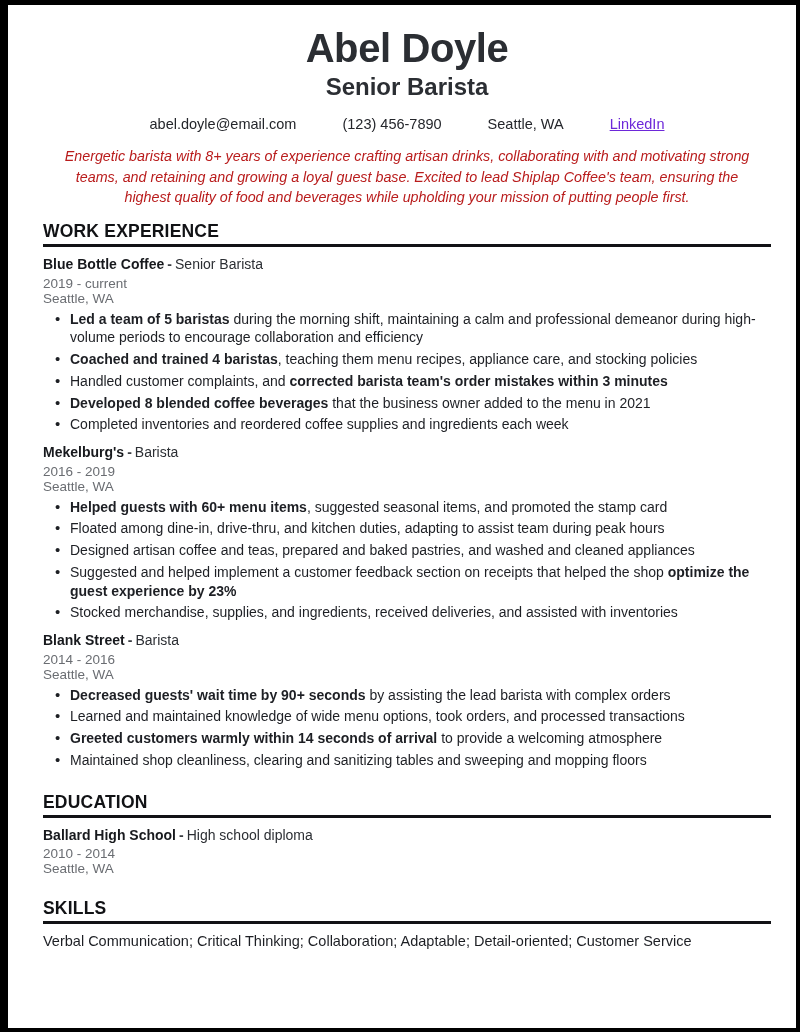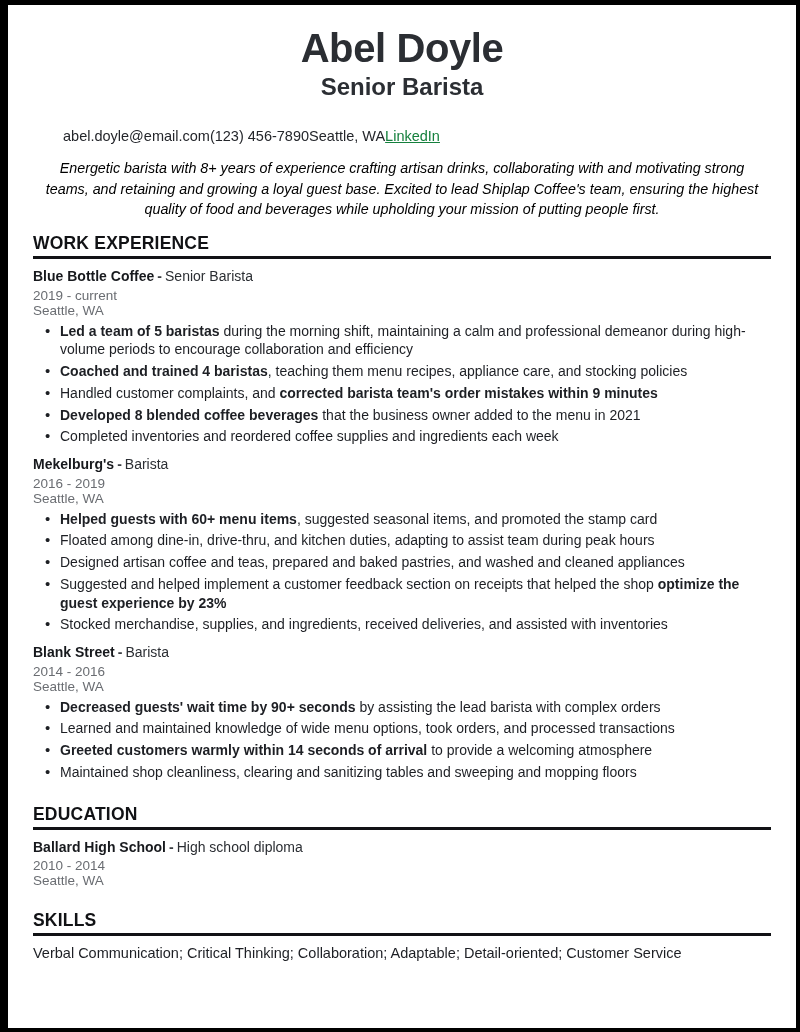--- a/index.html
+++ b/index.html
@@ -20,21 +20,21 @@
     height: 1032px;
     background: #000000;
     padding: 5px 4px 4px 8px;
   }
 
   .resume {
     box-sizing: border-box;
     width: 100%;
     height: 100%;
     background: #ffffff;
-    padding: 14px 25px 10px 25px;
+    padding: 14px 25px 10px 35px;
     overflow: hidden;
   }
 
   
   .name {
     text-align: center;
     font-size: 40px;
     font-weight: 700;
     letter-spacing: -0.4px;
     color: #2b2e33;
@@ -45,42 +45,43 @@
     text-align: center;
     font-size: 24px;
     font-weight: 700;
     color: #2b2e33;
     line-height: 1.2;
     margin: 4px 0 0 0;
   }
 
   .contact-row {
     display: flex;
-    justify-content: flex-start;
+    justify-content: center;
     align-items: baseline;
     padding: 0 30px;
-    margin-top: 26px;
+    margin-top: 14px;
     font-size: 14.5px;
     color: #24262b;
+    gap: 46px;
   }
   .contact-item {
     white-space: nowrap;
   }
   .contact-link {
-    color: #15803d;
+    color: #6d28d9;
     white-space: nowrap;
   }
 
   .summary {
     margin-top: 14px;
     font-style: italic;
     font-size: 14.3px;
     line-height: 1.45;
     text-align: center;
-    color: #000000;
+    color: #b91c1c;
     padding: 0 8px;
   }
 
   
   .section {
     margin-top: 13px;
   }
   .section-title {
     font-size: 17.5px;
     font-weight: 700;
@@ -191,21 +192,21 @@
       <div id="work-entries">
           <div class="entry first">
             <div class="entry-title"><span class="entry-org">Blue Bottle Coffee</span><span class="entry-dash">-</span><span class="entry-role">Senior Barista</span></div>
             <div class="entry-meta">
               <span>2019 - current</span>
               <span>Seattle, WA</span>
             </div>
             <ul class="bullets">
               <li><b>Led a team of 5 baristas</b><span> during the morning shift, maintaining a calm and professional demeanor during high-volume periods to encourage collaboration and efficiency</span></li>
               <li><b>Coached and trained 4 baristas</b><span>, teaching them menu recipes, appliance care, and stocking policies</span></li>
-              <li><span>Handled customer complaints, and </span><b>corrected barista team's order mistakes within 9 minutes</b></li>
+              <li><span>Handled customer complaints, and </span><b>corrected barista team's order mistakes within 3 minutes</b></li>
               <li><b>Developed 8 blended coffee beverages</b><span> that the business owner added to the menu in 2021</span></li>
               <li><span>Completed inventories and reordered coffee supplies and ingredients each week</span></li>
             </ul>
           </div>
           <div class="entry">
             <div class="entry-title"><span class="entry-org">Mekelburg's</span><span class="entry-dash">-</span><span class="entry-role">Barista</span></div>
             <div class="entry-meta">
               <span>2016 - 2019</span>
               <span>Seattle, WA</span>
             </div>

